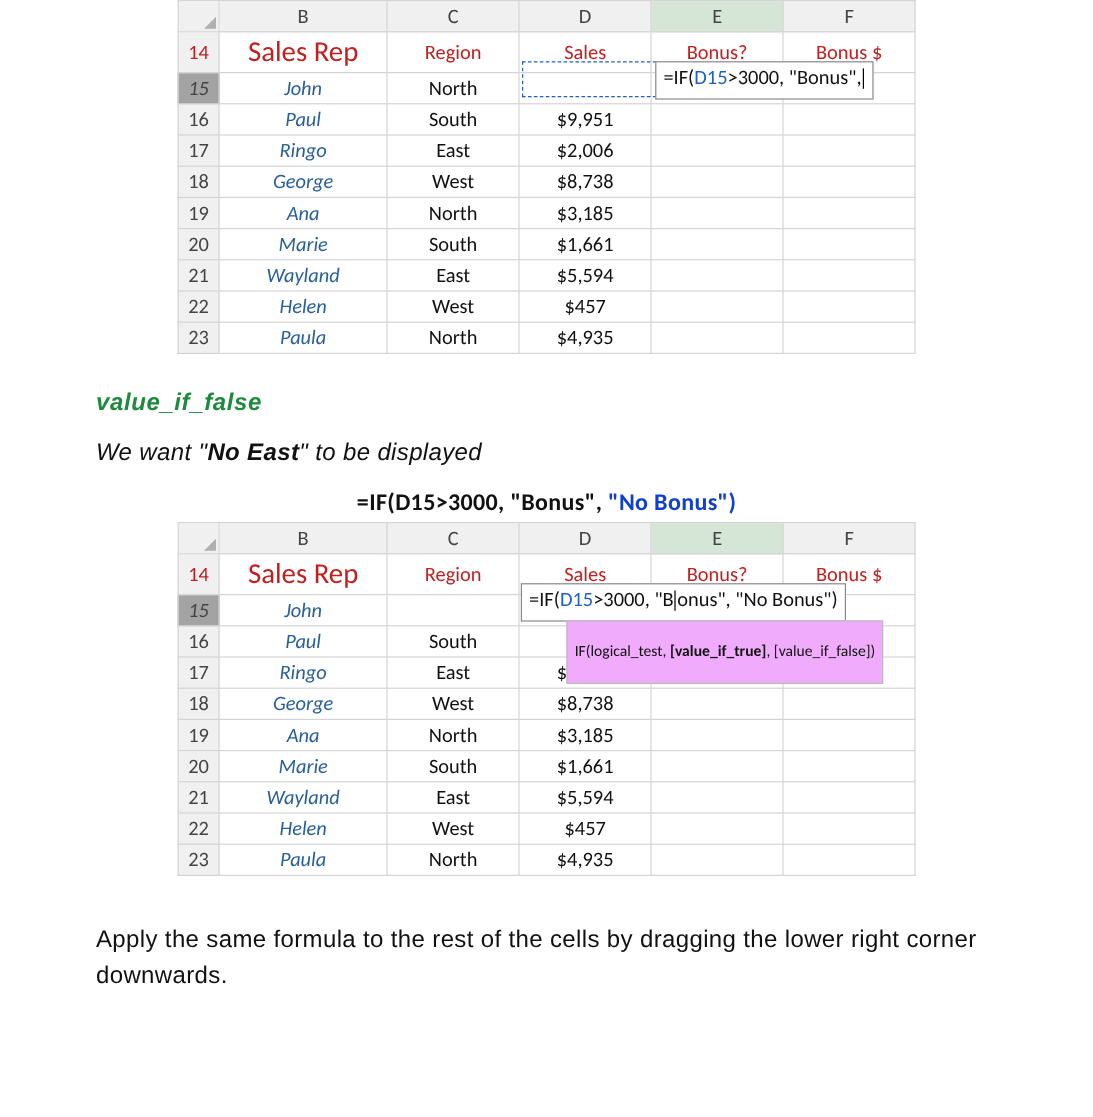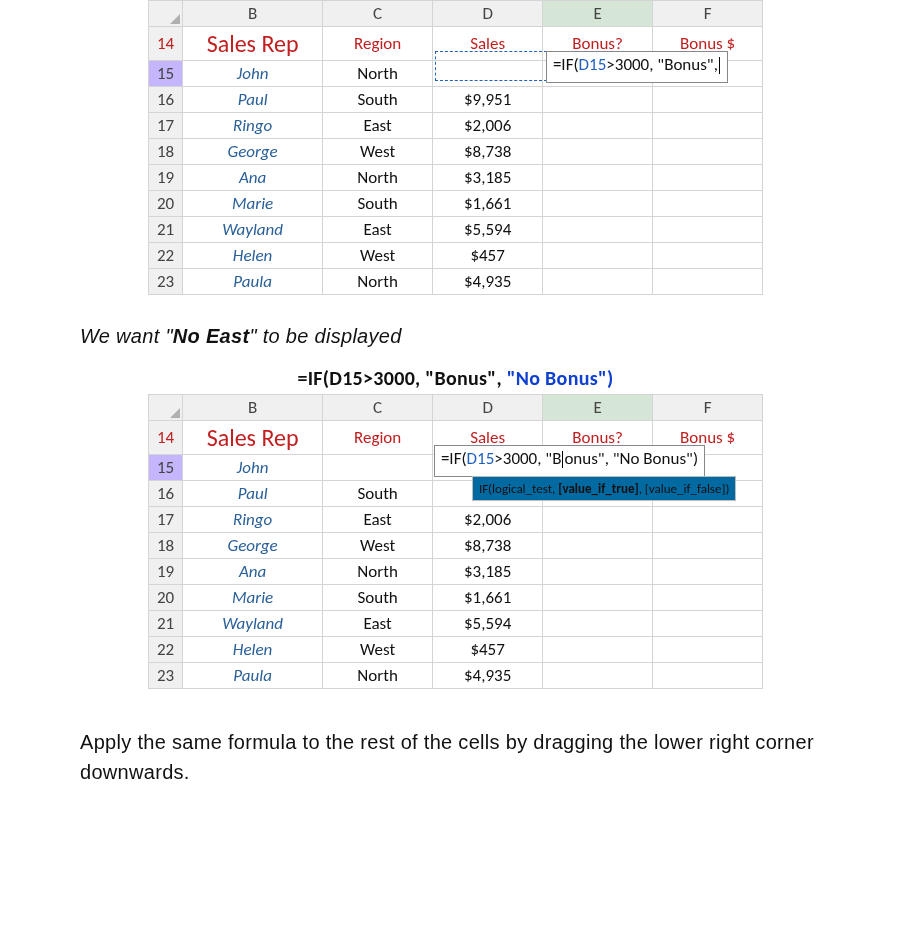--- a/index.html
+++ b/index.html
@@ -40,21 +40,21 @@
   }
   .colhdr td.sel { background:#d6e6d6; }
   
   td.rowhdr {
     background:#f0f0f0;
     color:#444;
     font-size:14px;
     width:34px;
     padding:0;
   }
-  td.rowhdr.sel { background:#c4b5fd; }
+  td.rowhdr.sel { background:#a3a3a3;font-style:italic; }
   
   .tblhdr td {
     font-weight:normal;
     color:#c22020;
     font-size:18px;
   }
   .tblhdr td.big {
     font-size:24px;
   }
   .name-cell { color:#2a6099;font-style:italic; }
@@ -90,24 +90,24 @@
     display:inline-block;width:1px;height:17px;background:#000;
     vertical-align:middle;margin:0 1px;
   }
   .d15-ref-box{
     position:absolute;
     border:1.5px dashed #2060c0;
     pointer-events:none;
   }
   .tooltip-box{
     position:absolute;
-    background:#0369a1;
+    background:#f0abfc;
     border:1px solid #bcbcbc;
     font-size:13px;
-    padding:4px 6px;
+    padding:18px 6px;
     font-family:"Calibri","Segoe UI",Arial,sans-serif;
     white-space:nowrap;
   }
   .tooltip-box b{font-weight:bold;}
 
   
   .sect-title{
     color:#1e8a3d;
     font-weight:bold;
     font-style:italic;
@@ -245,20 +245,21 @@
 </table>
 
 <div class="d15-ref-box" style="left:287px; top:51px; width:110px; height:28px;"></div>
 
 <div class="formula-box" style="left:398px; top:51px; height:26px; padding:2px 6px;">
   <span>=IF(</span><span class="ref">D15</span><span>&gt;3000, "Bonus",</span><span class="cursor"></span>
 </div>
 </div>
 </div>
 
+<div class="sect-title">value_if_false</div>
 <div class="ital-line">
   <span>We want "</span><b>No East</b><span>" to be displayed</span>
 </div>
 <div class="formula-display">
   <span>=IF(D15&gt;3000, "Bonus", </span><span class="blue">"No Bonus")</span>
 </div>
 
 <div class="sheet-wrap" style="margin-top:4px;">
 <div style="position:relative;">
 <table class="sheet">

